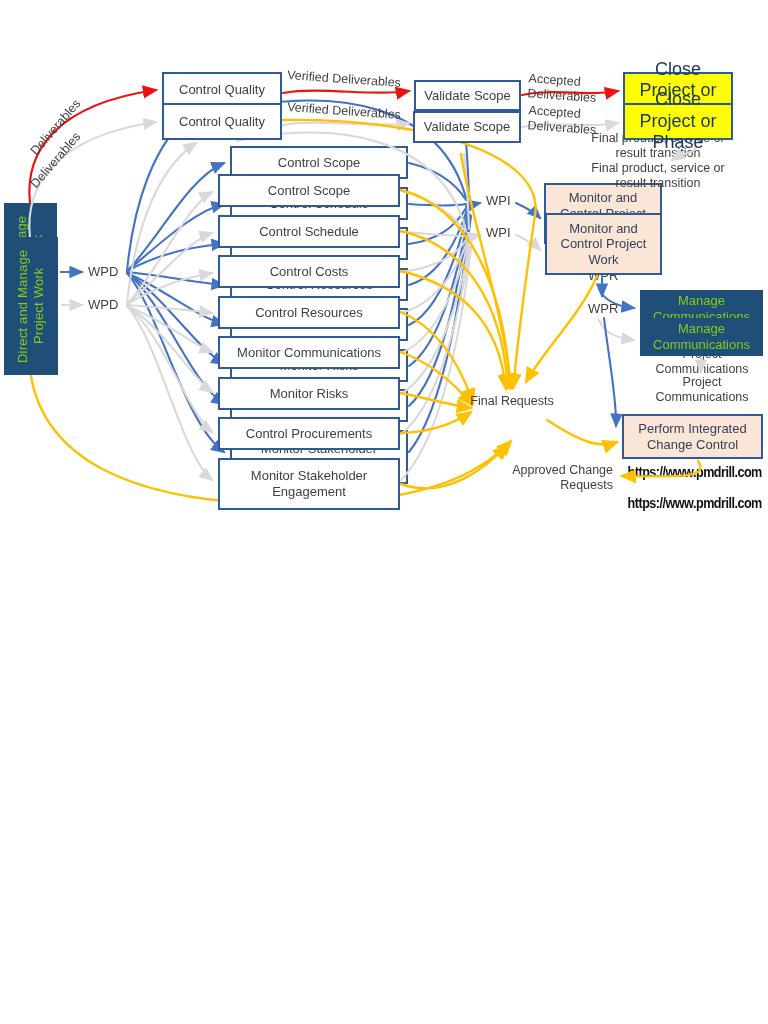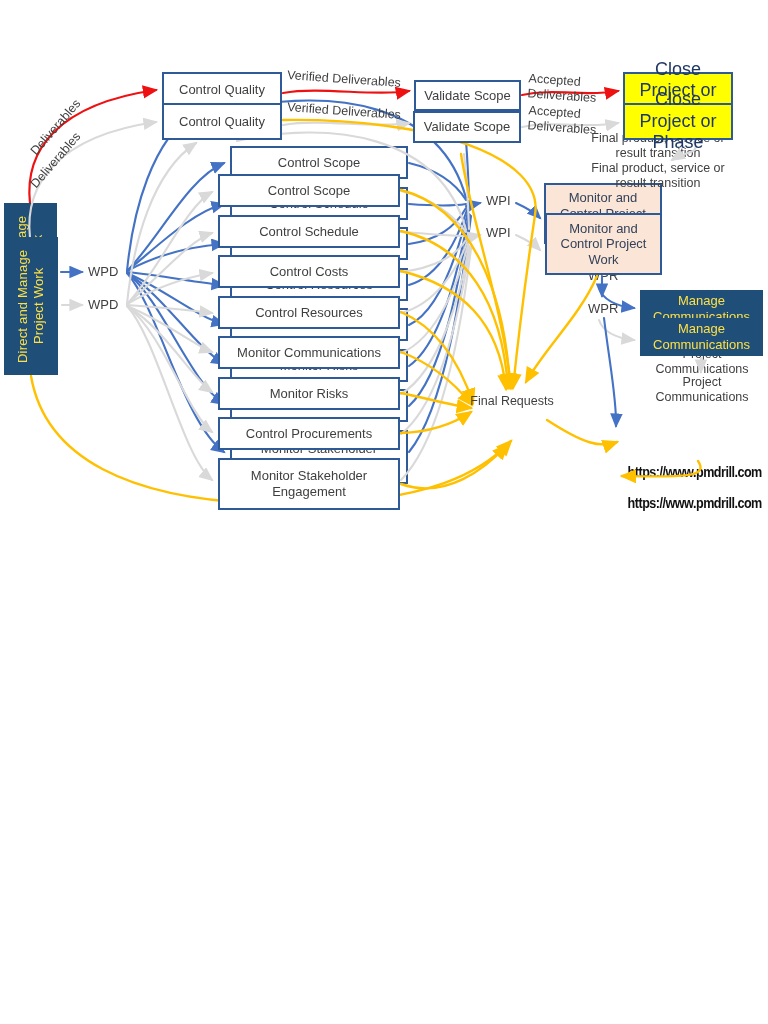--- a/index.html
+++ b/index.html
@@ -15,21 +15,21 @@
   .arrows{position:absolute;inset:0;width:768px;height:512px;}
   .ar{fill:none;stroke-linecap:round}
   .red{stroke:var(--red);stroke-width:2.2}
   .blue{stroke:var(--blue);stroke-width:2.1}
   .gold{stroke:var(--gold);stroke-width:2.4}
   .gray{stroke:var(--gray);stroke-width:2.1}
   .abs{position:absolute}
   .box{position:absolute;background:#fff;border:2px solid var(--box-border);
     display:flex;align-items:center;justify-content:center;text-align:center;
     font-size:13px;line-height:1.2;color:var(--text-dark);}
-  .navybox{background:var(--navy-fill);border:1px solid var(--navy-fill);color:#fde047;}
+  .navybox{background:var(--navy-fill);border:1px solid var(--navy-fill);color:#84cc16;}
   .yellowbox{background:var(--yellow-fill);color:var(--navy-text);font-size:18px;}
   .peachbox{background:var(--peach-fill);color:#33425B;}
   .lbl{position:absolute;font-size:12.5px;line-height:1.2;color:var(--text-dark);white-space:nowrap}
   .lbl2{white-space:normal}
   .vtext{writing-mode:vertical-rl;transform:rotate(180deg);text-align:center;
     font-size:13px;line-height:1.25;letter-spacing:.2px}
   .url{position:absolute;font-weight:bold;font-size:15px;color:var(--url-text);
     letter-spacing:-.6px;transform:scaleX(.84);transform-origin:100% 50%;white-space:nowrap}
 </style>
 </head>
@@ -183,24 +183,26 @@
   <div class="box" style="left:218px;top:215px;width:182px;height:33px">Control Schedule</div>
   <div class="box" style="left:218px;top:255px;width:182px;height:33px">Control Costs</div>
   <div class="box" style="left:218px;top:296px;width:182px;height:33px">Control Resources</div>
   <div class="box" style="left:218px;top:336px;width:182px;height:33px">Monitor Communications</div>
   <div class="box" style="left:218px;top:377px;width:182px;height:33px">Monitor Risks</div>
   <div class="box" style="left:218px;top:417px;width:182px;height:33px">Control Procurements</div>
   <div class="box" style="left:218px;top:458px;width:182px;height:52px">Monitor Stakeholder Engagement</div>
 
   <div class="box peachbox" style="left:545px;top:213px;width:117px;height:62px">Monitor and Control Project Work</div>
   <div class="box navybox" style="left:640px;top:318px;width:123px;height:38px">Manage Communications</div>
+  <div class="box peachbox" style="left:622px;top:414px;width:141px;height:45px">Perform Integrated Change Control</div>
 
   <div class="lbl" style="left:6px;top:153px;width:100px;text-align:center;transform:rotate(-49deg)">Deliverables</div>
   <div class="lbl" style="left:287px;top:104px;transform:rotate(4deg)">Verified Deliverables</div>
   <div class="lbl lbl2" style="left:528px;top:106px;width:78px;transform:rotate(4deg)">Accepted Deliverables</div>
   <div class="lbl lbl2" style="left:590px;top:161px;width:136px;text-align:center">Final product, service or result transition</div>
   <div class="lbl" style="left:88px;top:297px;font-size:13px">WPD</div>
   <div class="lbl" style="left:486px;top:225px;font-size:13px">WPI</div>
   <div class="lbl" style="left:588px;top:301px;font-size:13px">WPR</div>
   <div class="lbl lbl2" style="left:642px;top:375px;width:120px;text-align:center">Project Communications</div>
   <div class="lbl lbl2" style="left:468px;top:394px;width:88px;text-align:center">Final Requests</div>
+  <div class="lbl lbl2" style="left:466px;top:463px;width:147px;text-align:right">Approved Change Requests</div>
   <div class="url" style="right:6px;top:494px">https://www.pmdrill.com</div>
 </div>
 
 </body></html>

